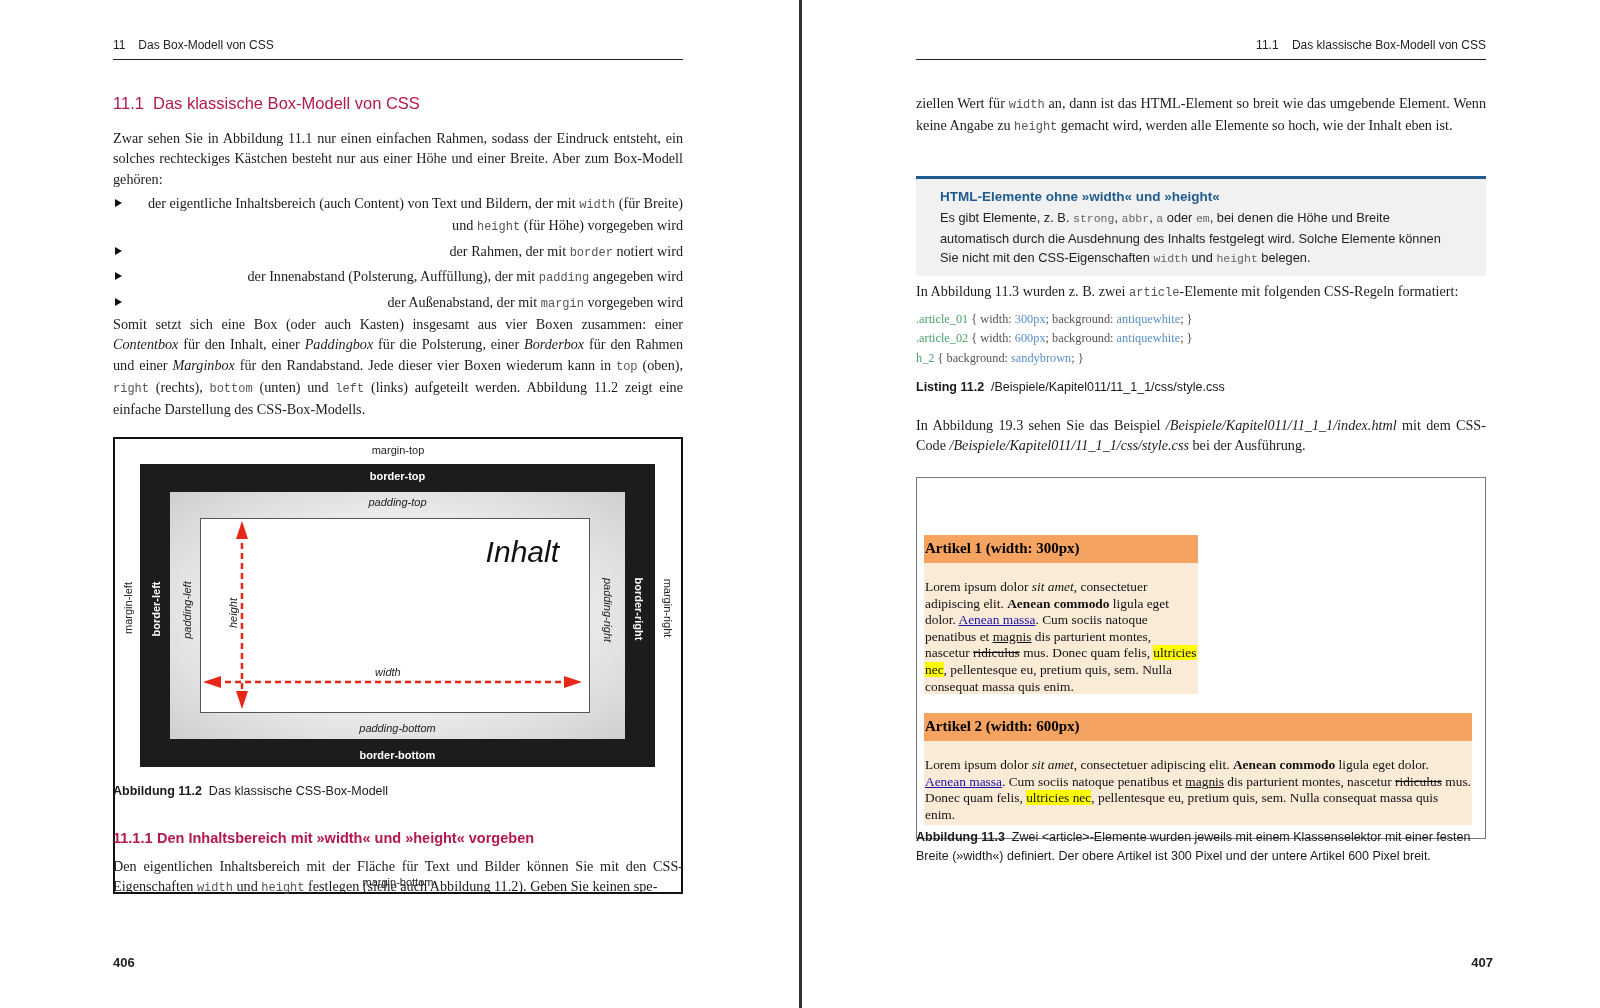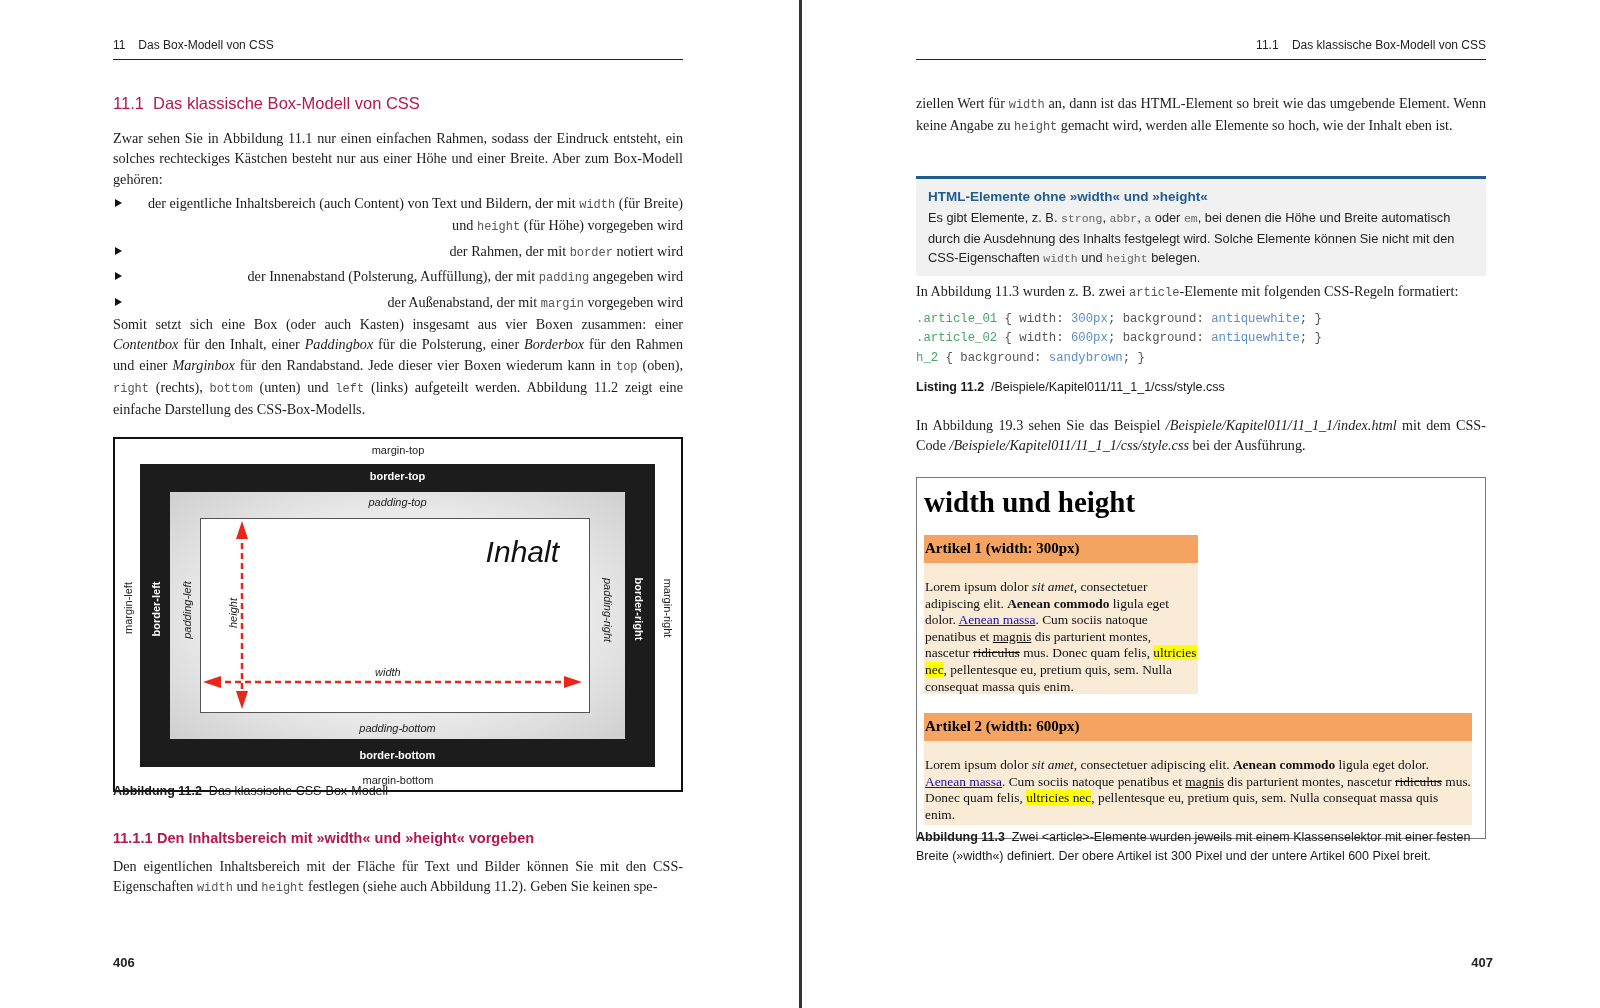--- a/index.html
+++ b/index.html
@@ -31,48 +31,48 @@
 
   .p { position: absolute; left: 0; width: 570px; font-size: 14.2px; line-height: 20.3px;
     text-align: justify; color: #1c1c1c; }
   .code { font-family: "Liberation Mono", monospace; font-size: 12px; color: #555; }
   ul.bullets { list-style: none; position: absolute; left: 0; width: 570px; font-size: 14.2px; line-height: 20px; text-align: right; }
   ul.bullets li { position: relative; padding-left: 17px; margin-bottom: 3.5px; }
   ul.bullets li::before { content: ""; position: absolute; left: 2px; top: 6px;
     border-left: 7px solid #111; border-top: 4px solid transparent; border-bottom: 4px solid transparent; }
 
   
-  .fig-box { position: absolute; left: 0; top: 437px; width: 570px; height: 355px;
+  .fig-box { position: absolute; left: 0; top: 437px; width: 570px; height: 457px;
     border: 2.5px solid #111; background: #fff; font-family: "Liberation Sans", sans-serif; }
   .bm-border { position: absolute; left: 25px; top: 25px; width: 515px; height: 303px; background: #1c1c1c; }
   .bm-padding { position: absolute; left: 30px; top: 28px; width: 455px; height: 247px;
     background: radial-gradient(ellipse at center, #ffffff 0%, #ececec 55%, #cfcfcf 100%); font-style: italic; }
   .bm-content { position: absolute; left: 30px; top: 26px; width: 390px; height: 195px;
     background: #fff; border: 1px solid #555; }
   .lbl { position: absolute; font-size: 11px; color: #222; white-space: nowrap; }
   .lbl.inv { color: #fff; font-weight: bold; }
   .lbl.h { left: 0; width: 100%; text-align: center; }
   .lbl.vl { transform: rotate(-90deg); transform-origin: center; }
   .lbl.vr { transform: rotate(90deg); transform-origin: center; }
   .inhalt-lbl { position: absolute; right: 30px; top: 16px; font-size: 30px; color: #111; }
   .arrow-svg { position: absolute; left: 0; top: 0; }
 
   .caption { position: absolute; left: 0; width: 570px; font-family: "Liberation Sans", sans-serif;
     font-size: 12.5px; line-height: 18.5px; color: #1a1a1a; }
   .caption b { font-weight: bold; }
 
   
   .infobox { position: absolute; left: -7px; top: 176px; width: 570px; height: 100px;
-    background: #f1f1f1; border-top: 3.5px solid #1f5b8f; padding: 10px 12px;
+    background: #f1f1f1; border-top: 3.5px solid #1f5b8f; padding: 10px 24px;
     font-family: "Liberation Sans", sans-serif; }
   .infobox .t { color: #1f5b8f; font-weight: bold; font-size: 13.5px; margin-bottom: 4px; }
   .infobox .b { font-size: 12.8px; line-height: 19.5px; color: #222; }
   .infobox .code { font-size: 11.5px; color: #666; }
 
-  .listing { position: absolute; left: 0; top: 318px; font-family: Liberation Mono, monospace;
+  .listing { position: absolute; left: 0; top: 318px; font-family: Liberation Serif, serif;
     font-size: 12.3px; line-height: 19.3px; color: #555; }
   .c-sel { color: #4aa36a; }
   .c-val { color: #5a8fc8; }
 
   
   .shot { position: absolute; left: -7px; top: 477px; width: 570px; height: 362px;
     border: 1.5px solid #777; background: #fff; font-family: "Liberation Serif", serif; overflow: hidden; }
   .shot h1 { position: absolute; left: 7px; top: 8px; font-size: 29px; font-weight: bold; color: #000; }
   .art { position: absolute; left: 7px; background: #faebd7; }
   .art h2 { background: #f4a460; font-size: 15px; font-weight: bold; color: #000; padding: 1px 1px; height: 28px; line-height: 24px; }
@@ -181,21 +181,20 @@
   </div>
 
   <div class="caption" style="top:378px; left:-7px;">
     <b>Listing 11.2</b>&nbsp;
     <span>/Beispiele/Kapitel011/11_1_1/css/style.css</span>
   </div>
 
   <div class="p" style="top:415px; left:-7px;"><span>In Abbildung 19.3 sehen Sie das Beispiel </span><i>/Beispiele/Kapitel011/11_1_1/index.html</i><span> mit dem CSS-Code </span><i>/Beispiele/Kapitel011/11_1_1/css/style.css</i><span> bei der Ausführung.</span></div>
 
   <div class="shot">
-    <h1>width und height</h1>
 
     <div class="art art1">
       <h2>Artikel 1 (width: 300px)</h2>
       <div class="txt"><span>Lorem ipsum dolor </span><i>sit amet</i><span>, consectetuer adipiscing elit. </span><b>Aenean commodo</b><span> ligula eget dolor. </span><span class="lnk">Aenean massa</span><span>. Cum sociis natoque penatibus et </span><span class="u">magnis</span><span> dis parturient montes, nascetur </span><span class="s">ridiculus</span><span> mus. Donec quam felis, </span><span class="hl">ultricies nec</span><span>, pellentesque eu, pretium quis, sem. Nulla consequat massa quis enim.</span></div>
     </div>
 
     <div class="art art2">
       <h2>Artikel 2 (width: 600px)</h2>
       <div class="txt"><span>Lorem ipsum dolor </span><i>sit amet</i><span>, consectetuer adipiscing elit. </span><b>Aenean commodo</b><span> ligula eget dolor. </span><span class="lnk">Aenean massa</span><span>. Cum sociis natoque penatibus et </span><span class="u">magnis</span><span> dis parturient montes, nascetur </span><span class="s">ridiculus</span><span> mus. Donec quam felis, </span><span class="hl">ultricies nec</span><span>, pellentesque eu, pretium quis, sem. Nulla consequat massa quis enim.</span></div>
     </div>

